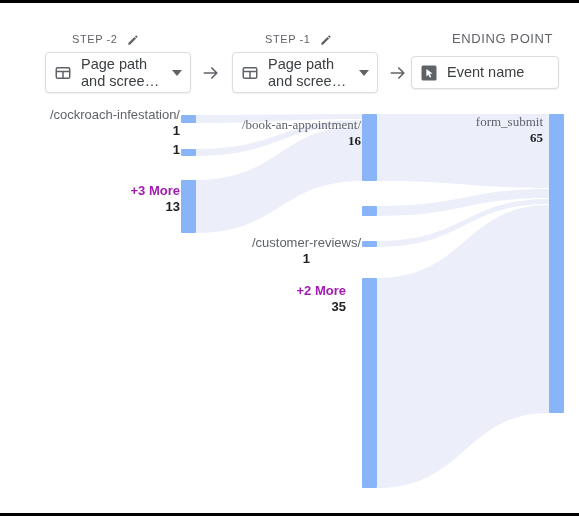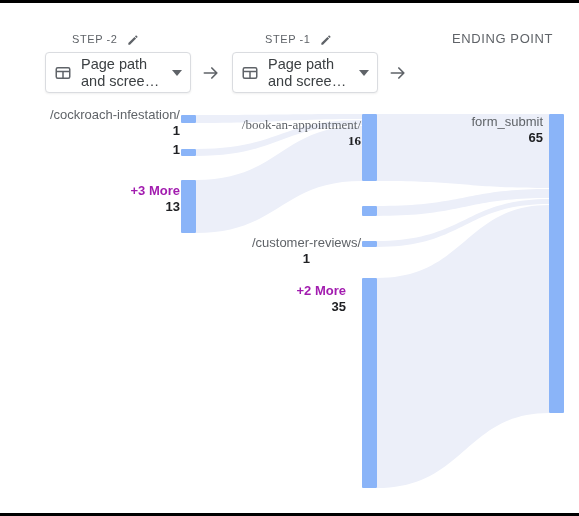--- a/index.html
+++ b/index.html
@@ -181,20 +181,29 @@
         <span class="l1">Page path</span>
         <span class="l2">and scree…</span>
       </span>
       <span class="caret"></span>
     </div>
 
     <svg class="arrow-sep" style="left:388px; top:60px;" viewBox="0 0 24 24">
       <path d="M4 12h15M13 6l6 6-6 6" fill="none" stroke="#5f6368" stroke-width="2" stroke-linecap="round" stroke-linejoin="round"></path>
     </svg>
 
+    <div class="chip" style="left:411px; top:53px; width:148px; height:33px;">
+      <svg class="chip-icon" viewBox="0 0 24 24">
+        <rect x="2" y="2" width="20" height="20" rx="2" fill="#5f6368"></rect>
+        <path d="M8.5 6.5l8.2 6.3-3.6.5 1.9 3.9-1.9.9-1.9-3.9-2.7 2.4z" fill="#ffffff"></path>
+      </svg>
+      <span class="chip-label">
+        <span class="l1">Event name</span>
+      </span>
+    </div>
 
     <div class="sankey">
 
       <svg width="579" height="410" style="position:absolute;left:0;top:0;">
         <g fill="#eceff9">
 
           <path d="M196,12 C280,12 280,11 362,11 L362,16 C280,16 280,20 196,20 Z"></path>
 
           <path d="M196,46 C280,46 280,17 362,17 L362,22 C280,22 280,53 196,53 Z"></path>
 
@@ -241,20 +250,20 @@
         <span class="val">1</span>
       </div>
 
       <div class="node-bar" style="left:362px; top:175px; width:15px; height:210px;"></div>
       <div class="node-label" style="right:233px; top:180px;">
         <span class="name more">+2 More</span>
         <span class="val">35</span>
       </div>
 
       <div class="node-bar" style="left:549px; top:11px; width:15px; height:299px;"></div>
-      <div class="node-label" style="right:36px; top:11px;">
+      <div class="node-label" style="right:36px; top:11px;font-family:Liberation Serif, serif;">
         <span class="name">form_submit</span>
         <span class="val">65</span>
       </div>
 
     </div>
   </div>
 </div>
 
 </body></html>

